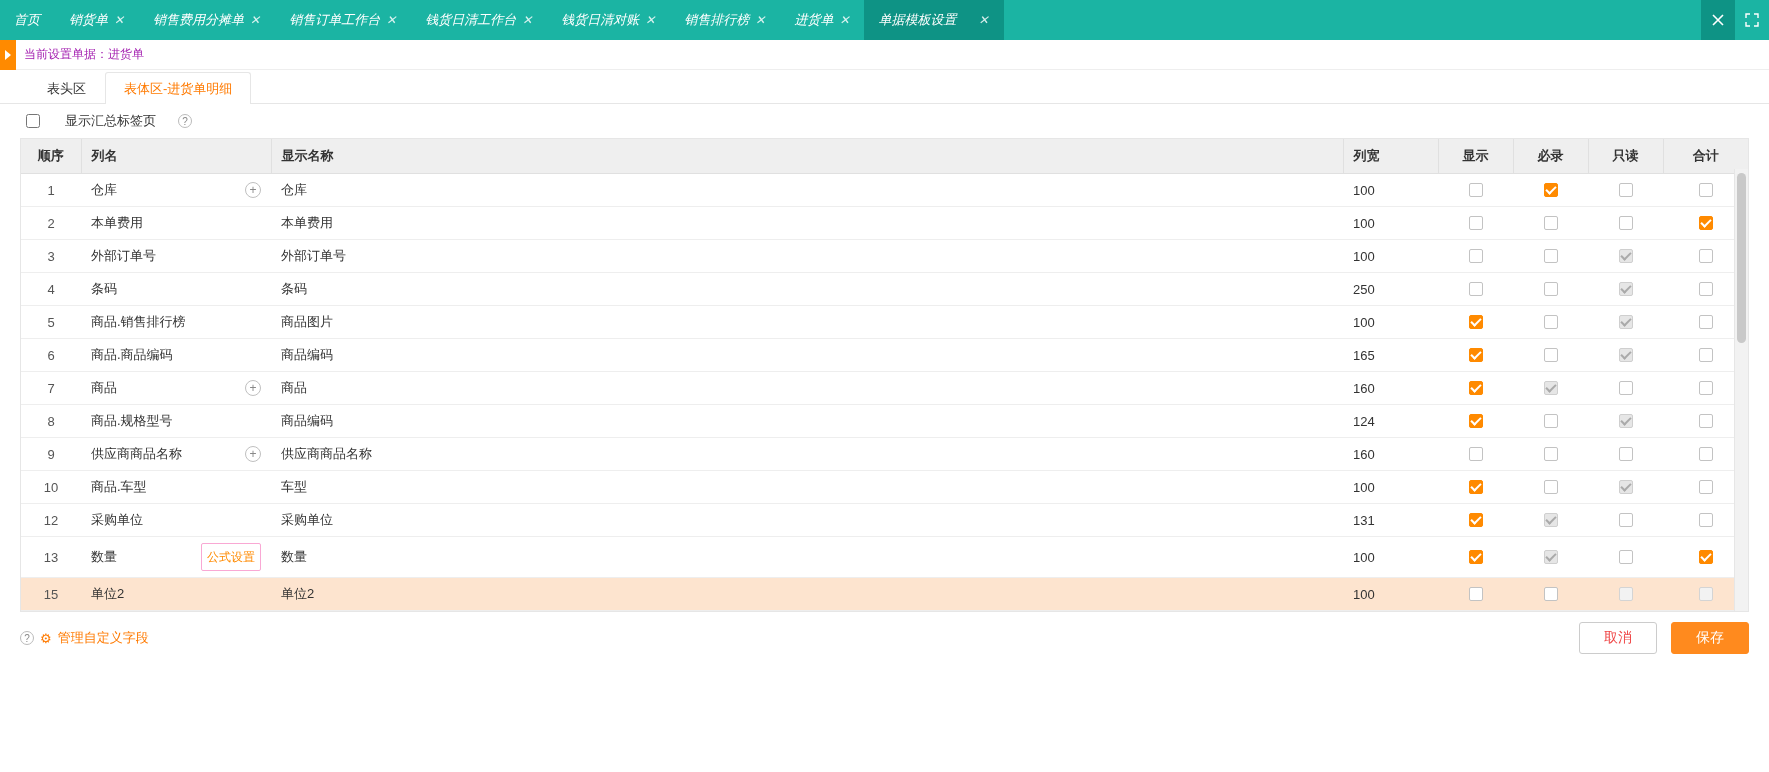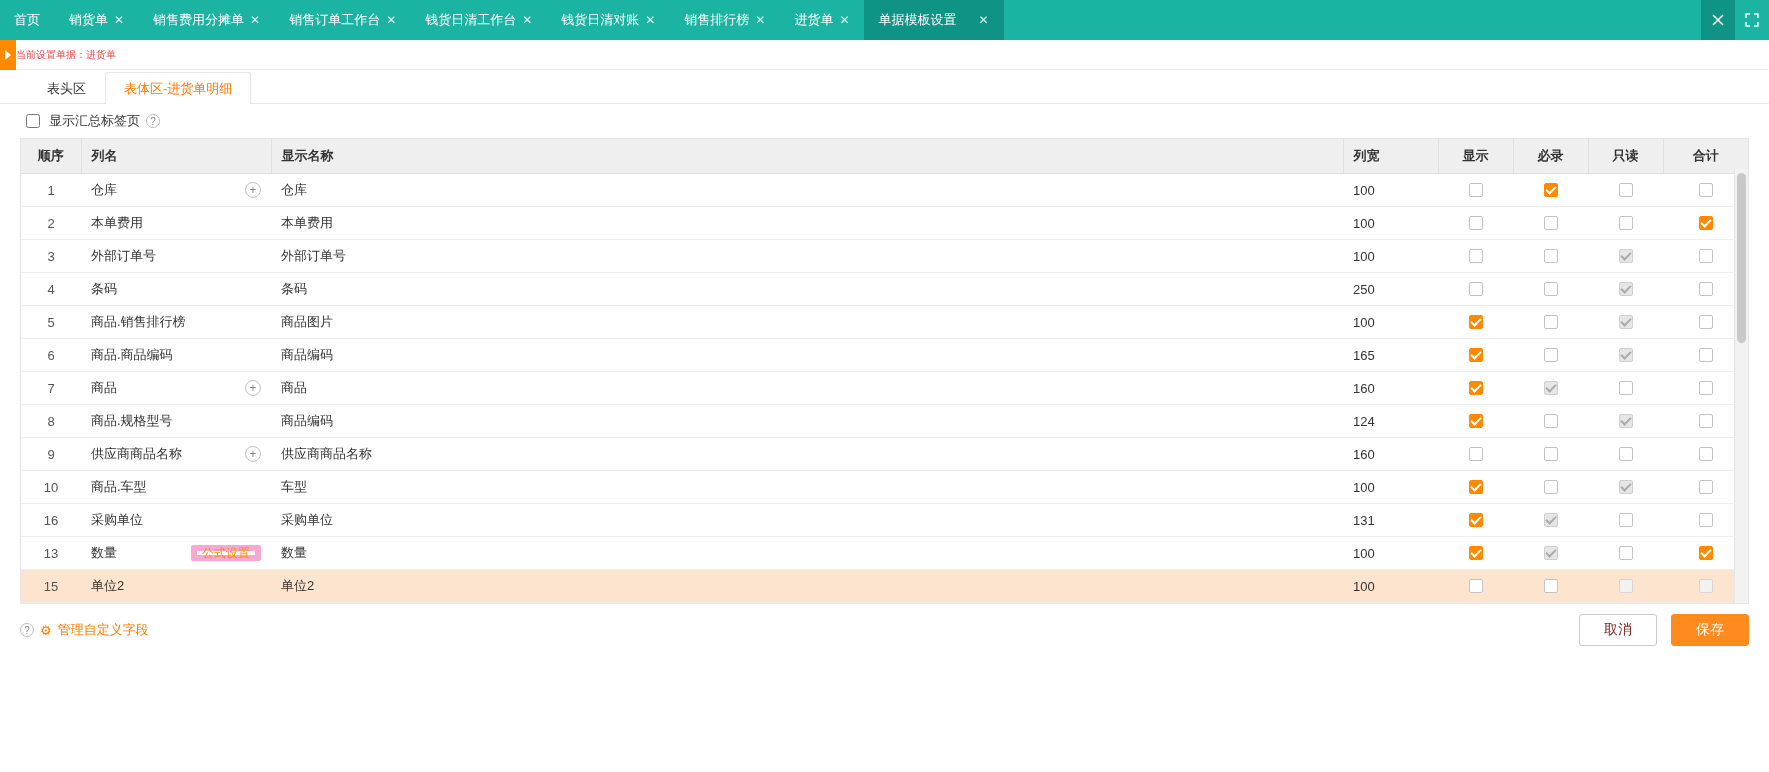--- a/index.html
+++ b/index.html
@@ -1,41 +1,41 @@
 <!DOCTYPE html>
 <html><head>
 <meta charset="utf-8">
 <style>
   * { box-sizing: border-box; }
   html, body { margin: 0; padding: 0; font-family: "Microsoft YaHei", Arial, sans-serif; font-size: 13px; color: #333; background: #fff; }
   body { width: 1769px; }
 
   
-  .topbar { height: 40px; background: #1bb4a3; display: flex; align-items: stretch; color: #fff; position: relative; }
+  .topbar { height: 40px; background: #1bb4a3; display: flex; align-items: stretch; color: #fff; position: relative; font-style: italic; }
   .topbar .tab { display: flex; align-items: center; padding: 0 14px; cursor: pointer; font-size: 13px; white-space: nowrap; border-right: 1px solid rgba(255,255,255,0.0); }
   .topbar .tab.active { background: #0e9385; gap: 16px; }
   .topbar .tab .close { margin-left: 6px; font-size: 12px; color: rgba(255,255,255,0.85); }
   .topbar .spacer { flex: 1; }
   .topbar .iconbtn { width: 34px; display: flex; align-items: center; justify-content: center; cursor: pointer; }
   .topbar .iconbtn.dark { background: #0e9385; }
   .topbar svg { stroke: #fff; fill: none; }
 
   
   .crumb-row { height: 30px; display: flex; align-items: center; background: #fff; border-bottom: 1px solid #eee; }
   .crumb-toggle { width: 16px; height: 30px; background: #ff8a00; display: flex; align-items: center; justify-content: center; cursor: pointer; }
   .crumb-toggle svg { fill: #fff; }
-  .crumb-text { font-size: 10px; color: #ef4444; }
+  .crumb-text { margin-left: 8px; font-size: 12px; color: #a21caf; }
 
   
   .subtabs { display: flex; align-items: flex-end; height: 34px; padding-left: 28px; border-bottom: 1px solid #e6e6e6; }
   .subtab { padding: 7px 18px 6px; font-size: 13px; color: #333; cursor: pointer; border: 1px solid transparent; border-bottom: none; position: relative; top: 1px; }
   .subtab.active { color: #ff7a00; border-color: #e6e6e6; background: #fff; border-radius: 3px 3px 0 0; }
 
   
-  .options-row { height: 34px; display: flex; align-items: center; padding-left: 22px; gap: 6px; }
+  .options-row { height: 34px; display: flex; align-items: center; padding-left: 22px; gap: 22px; }
   .options-row input[type=checkbox] { width: 14px; height: 14px; }
   .options-row .help { width: 14px; height: 14px; border: 1px solid #bbb; border-radius: 50%; display: inline-flex; align-items: center; justify-content: center; font-size: 10px; color: #888; cursor: pointer; }
 
   
   .table-wrap { margin: 0 20px; border: 1px solid #e6e6e6; position: relative; }
   table { width: 100%; border-collapse: collapse; table-layout: fixed; }
   thead th { background: #efefef; font-weight: 700; font-size: 13px; text-align: left; padding: 8px 10px; border-bottom: 1px solid #e0e0e0; border-right: 1px solid #e0e0e0; }
   thead th:last-child { border-right: none; }
   tbody td { padding: 6px 10px; border-bottom: 1px solid #eee; vertical-align: middle; font-size: 13px; }
   tbody tr.highlight td { background: #fde4cf; }
@@ -43,21 +43,21 @@
   .col-name { width: 190px; }
   .col-display { }
   .col-width { width: 95px; }
   .col-chk { width: 75px; text-align: center; }
   .col-chk-last { width: 85px; text-align: center; }
   td.col-seq { text-align: center; color: #555; }
   td.center { text-align: center; }
 
   .name-cell { display: flex; align-items: center; justify-content: space-between; gap: 6px; }
   .plus-circle { width: 16px; height: 16px; border: 1px solid #c0c0c0; border-radius: 50%; display: inline-flex; align-items: center; justify-content: center; color: #888; font-size: 12px; line-height: 1; cursor: pointer; flex-shrink: 0; }
-  .formula-btn { border: 6px solid #f9a8d4; color: #ff8a00; font-size: 12px; padding: 0 5px; height: 16px; border-radius: 2px; display: inline-flex; align-items: center; cursor: pointer; flex-shrink: 0; }
+  .formula-btn { border: 1px solid #f9a8d4; color: #ff8a00; font-size: 12px; padding: 0 5px; height: 28px; border-radius: 2px; display: inline-flex; align-items: center; cursor: pointer; flex-shrink: 0; }
 
   
   .chk { -webkit-appearance: none; appearance: none; width: 14px; height: 14px; border: 1px solid #c3c3c3; border-radius: 2px; background: #fff; display: inline-block; position: relative; cursor: pointer; vertical-align: middle; }
   .chk:checked { background: #ff8a00; border-color: #ff8a00; }
   .chk:checked::after { content: ""; position: absolute; left: 3px; top: 0px; width: 4px; height: 8px; border: solid #fff; border-width: 0 2px 2px 0; transform: rotate(45deg); }
   .chk:disabled { background: #f2f2f2; border-color: #d4d4d4; cursor: default; }
   .chk:disabled:checked { background: #e6e6e6; border-color: #cfcfcf; }
   .chk:disabled:checked::after { border-color: #aaa; }
 
   
@@ -65,21 +65,21 @@
   .vscroll .thumb { position: absolute; left: 2px; right: 2px; top: 4px; height: 170px; background: #c9c9c9; border-radius: 5px; }
 
   
   .footer { display: flex; align-items: center; justify-content: space-between; padding: 10px 20px 14px; }
   .footer-left { display: flex; align-items: center; gap: 6px; color: #ff7a00; font-size: 13px; }
   .footer-left .help { width: 14px; height: 14px; border: 1px solid #bbb; border-radius: 50%; display: inline-flex; align-items: center; justify-content: center; font-size: 10px; color: #888; cursor: pointer; }
   .footer-left .gear { color: #ff7a00; }
   .footer-left a { color: #ff7a00; cursor: pointer; }
   .footer-right { display: flex; gap: 14px; }
   .btn { min-width: 78px; height: 32px; border-radius: 3px; font-size: 14px; display: inline-flex; align-items: center; justify-content: center; cursor: pointer; }
-  .btn-default { background: #fff; border: 1px solid #ccc; color: #7f1d1d; }
+  .btn-default { background: #fff; border: 1px solid #ccc; color: #ef4444; }
   .btn-primary { background: #ff8a1e; border: 1px solid #ff8a1e; color: #fff; }
 </style>
 </head>
 <body>
 
 <div class="topbar">
   <div id="top-tabs-container" style="display: flex;">
       <div class="tab">
         <span>首页</span>
       </div>
@@ -313,21 +313,21 @@
             </div>
           </td>
           <td>车型</td>
           <td>100</td>
           <td class="center"><input type="checkbox" class="chk" checked="" style=""></td>
           <td class="center"><input type="checkbox" class="chk" style=""></td>
           <td class="center"><input type="checkbox" class="chk" disabled="" checked="" style=""></td>
           <td class="center"><input type="checkbox" class="chk" style=""></td>
         </tr>
         <tr>
-          <td class="col-seq">16</td>
+          <td class="col-seq">12</td>
           <td>
             <div class="name-cell">
               <span>采购单位</span>
             </div>
           </td>
           <td>采购单位</td>
           <td>131</td>
           <td class="center"><input type="checkbox" class="chk" checked="" style=""></td>
           <td class="center"><input type="checkbox" class="chk" disabled="" checked="" style=""></td>
           <td class="center"><input type="checkbox" class="chk" style=""></td>

